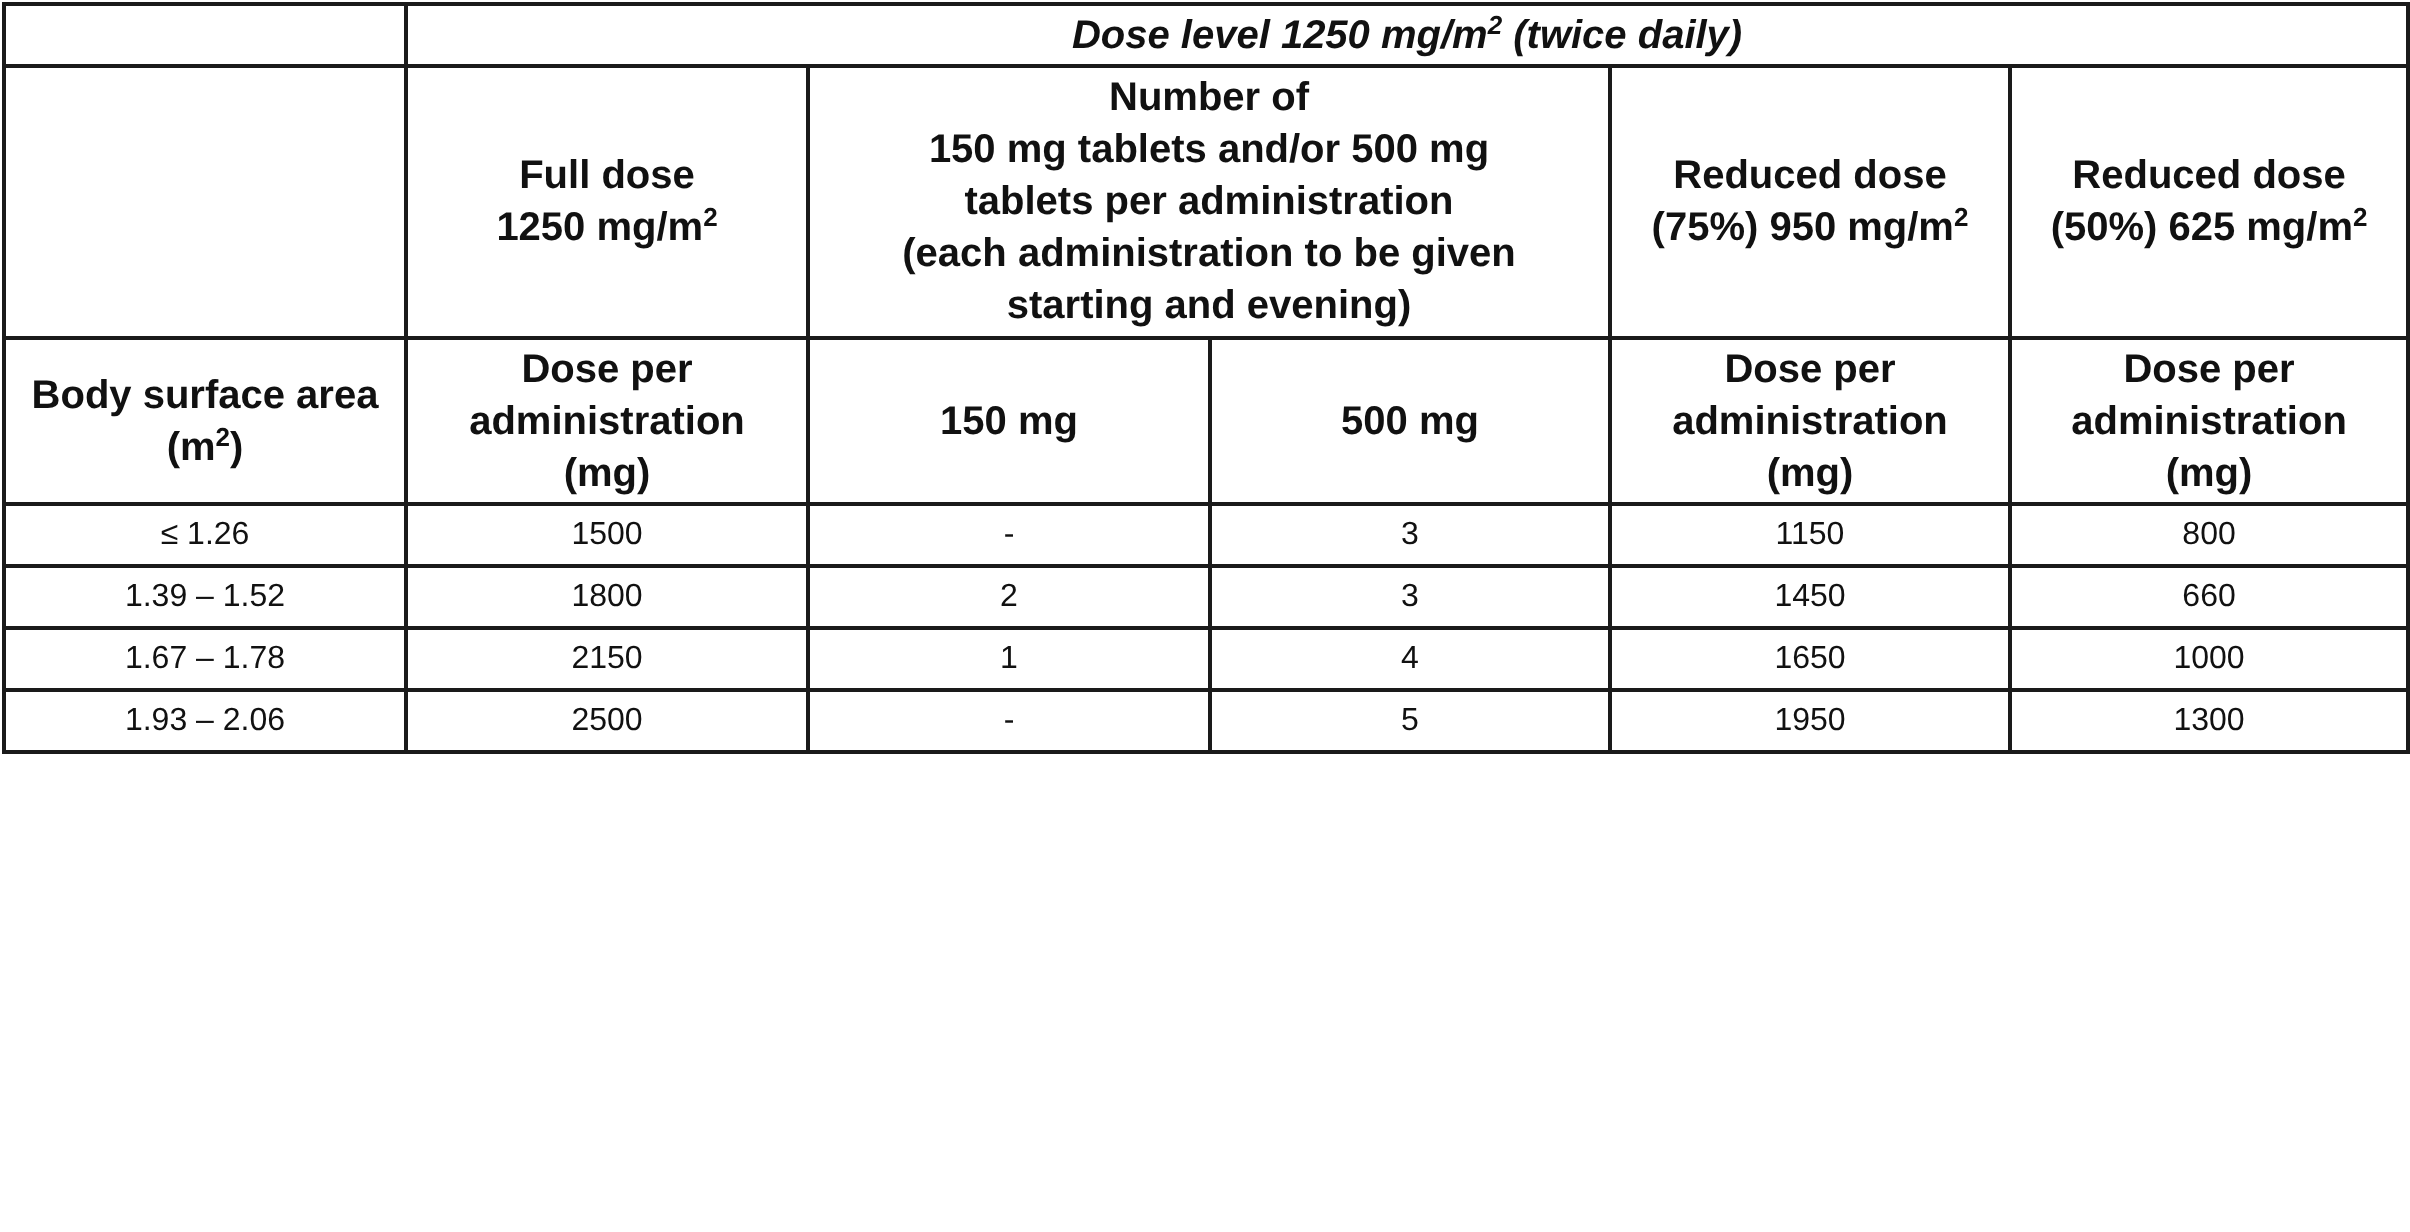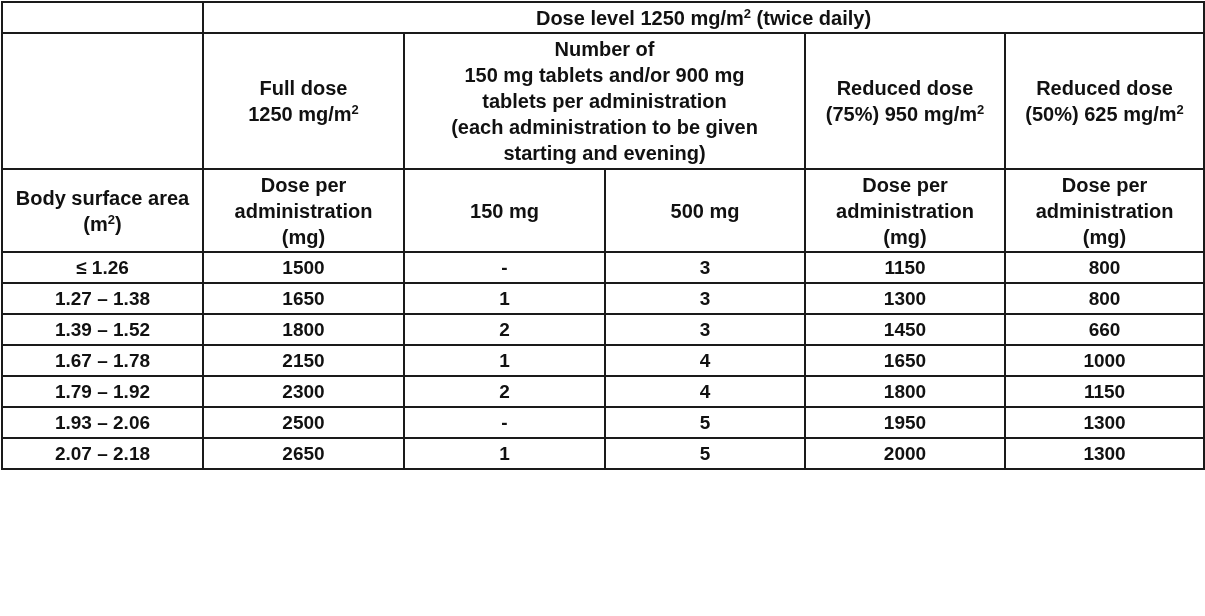--- a/index.html
+++ b/index.html
@@ -43,28 +43,28 @@
     }
     .caption-line2 {
       display: block;
       padding-left: 89px;
     }
     .hdr {
       font-weight: bold;
       font-size: 20px;
       line-height: 26px;
     }
-    .row-doselevel td { height: 29px; }
+    .row-doselevel td { height: 29px; font-style: italic; }
     .row-header td { height: 134px; }
     .row-sub td { height: 81px; }
     .data td {
-      font-size: 19px;
+      font-size: 16px;
       height: 29px;
       line-height: 29px;
-      font-weight: bold;
+      font-weight: normal;
     }
     sup { font-size: 13px; line-height: 0; vertical-align: 7px; }
     .block { display: block; }
   </style>
 </head>
 <body>
 
 <div class="wrap">
   <table>
     <colgroup>
@@ -84,21 +84,21 @@
     </tr>
 
     <tr class="row-header">
       <td></td>
       <td class="hdr">
         <span class="block">Full dose</span>
         <span class="block"><span>1250 mg/m</span><sup>2</sup></span>
       </td>
       <td colspan="2" class="hdr">
         <span class="block">Number of</span>
-        <span class="block">150 mg tablets and/or 900 mg</span>
+        <span class="block">150 mg tablets and/or 500 mg</span>
         <span class="block">tablets per administration</span>
         <span class="block">(each administration to be given</span>
         <span class="block">starting and evening)</span>
       </td>
       <td class="hdr">
         <span class="block">Reduced dose</span>
         <span class="block"><span>(75%) 950 mg/m</span><sup>2</sup></span>
       </td>
       <td class="hdr">
         <span class="block">Reduced dose</span>
@@ -132,62 +132,38 @@
 
     <tr class="data">
       <td>≤ 1.26</td>
       <td>1500</td>
       <td>-</td>
       <td>3</td>
       <td>1150</td>
       <td>800</td>
     </tr>
     <tr class="data">
-      <td>1.27 – 1.38</td>
-      <td>1650</td>
-      <td>1</td>
-      <td>3</td>
-      <td>1300</td>
-      <td>800</td>
-    </tr>
-    <tr class="data">
       <td>1.39 – 1.52</td>
       <td>1800</td>
       <td>2</td>
       <td>3</td>
       <td>1450</td>
       <td>660</td>
     </tr>
     <tr class="data">
       <td>1.67 – 1.78</td>
       <td>2150</td>
       <td>1</td>
       <td>4</td>
       <td>1650</td>
       <td>1000</td>
     </tr>
     <tr class="data">
-      <td>1.79 – 1.92</td>
-      <td>2300</td>
-      <td>2</td>
-      <td>4</td>
-      <td>1800</td>
-      <td>1150</td>
-    </tr>
-    <tr class="data">
       <td>1.93 – 2.06</td>
       <td>2500</td>
       <td>-</td>
       <td>5</td>
       <td>1950</td>
       <td>1300</td>
     </tr>
-    <tr class="data">
-      <td>2.07 – 2.18</td>
-      <td>2650</td>
-      <td>1</td>
-      <td>5</td>
-      <td>2000</td>
-      <td>1300</td>
-    </tr>
   </tbody>
     </table>
 </div>
 
 </body></html>

